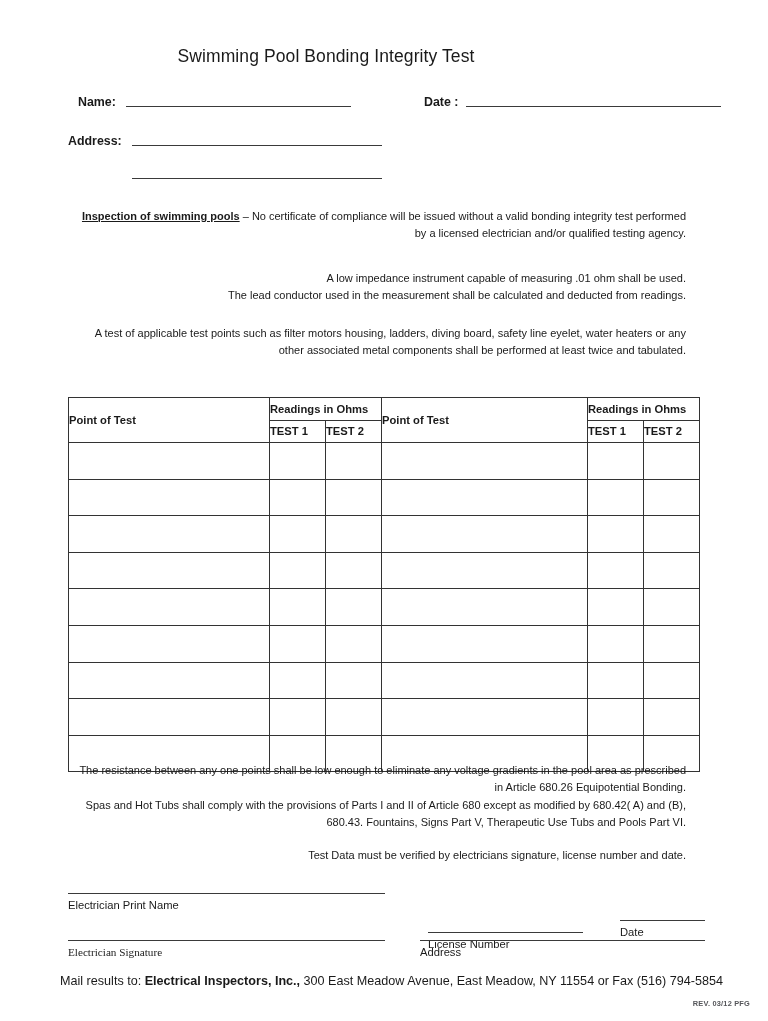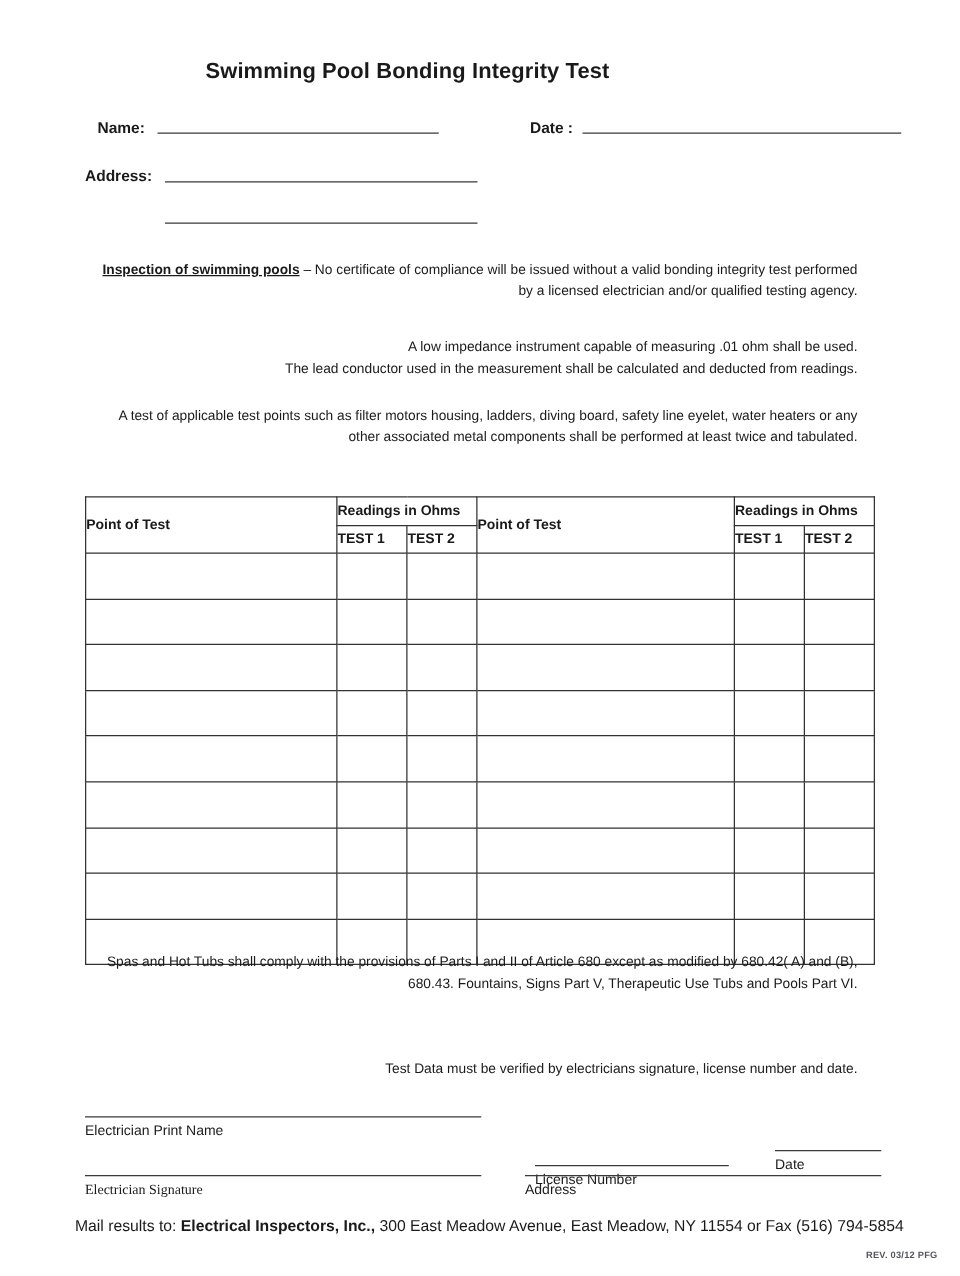--- a/index.html
+++ b/index.html
@@ -24,21 +24,21 @@
   }
 
   
   .doc-title {
     position: absolute;
     left: 0;
     top: 46px;
     width: 652px;
     text-align: center;
     font-size: 17.5px;
-    font-weight: bold;
+    font-weight: normal;
     letter-spacing: 0.1px;
   }
 
   
   .field-row {
     position: absolute;
     display: flex;
     align-items: baseline;
   }
   .field-label {
@@ -289,20 +289,21 @@
           <td class="col-test"></td>
           <td class="col-test"></td>
           <td class="col-point2"></td>
           <td class="col-test2"></td>
           <td class="col-test2"></td>
         </tr>
       </tbody>
   </table>
 
   <div class="para" id="para-resistance">
+    <div>The resistance between any one points shall be low enough to eliminate any voltage gradients in the pool area as prescribed in Article 680.26 Equipotential Bonding.</div>
     <div>Spas and Hot Tubs shall comply with the provisions of Parts I and II of Article 680 except as modified by 680.42( A) and (B), 680.43. Fountains, Signs Part V, Therapeutic Use Tubs and Pools Part VI.</div>
   </div>
 
   <div class="para" id="para-testdata">Test Data must be verified by electricians signature, license number and date.</div>
 
   <div class="sig" id="sig-print-name">
     <div class="sig-line"></div>
     <div class="sig-caption">Electrician Print Name</div>
   </div>
 

